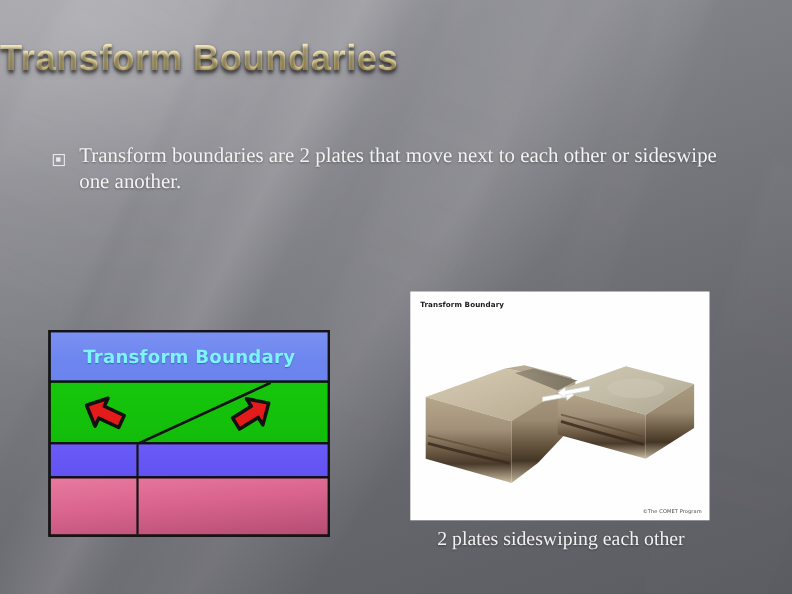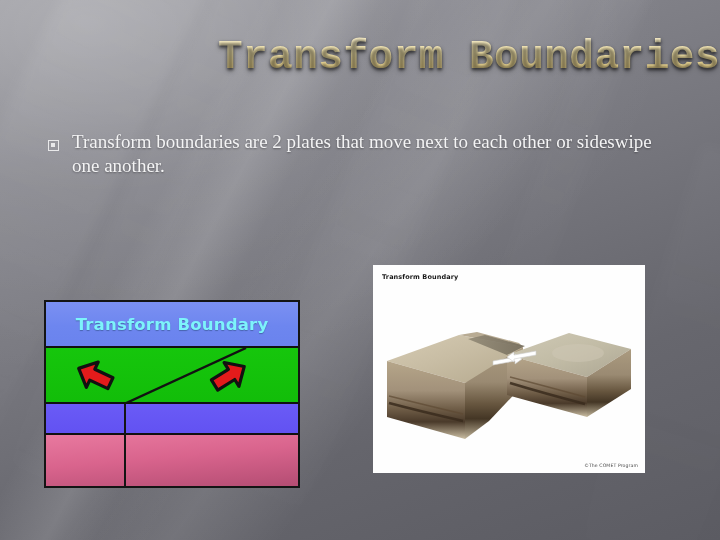--- a/index.html
+++ b/index.html
@@ -49,23 +49,23 @@
   .beam.b3 { left: 330px;  top: -160px; width: 90px;  height: 760px; transform: rotate(22deg); opacity: .30; }
   .beam.b4 { left: 520px;  top: -120px; width: 45px;  height: 680px; transform: rotate(20deg); opacity: .22; }
   .beam.b5 { left: 620px;  top: 150px;  width: 120px; height: 520px; transform: rotate(18deg); opacity: .16; }
 
   
   #title {
     position: absolute;
     left: 0;
     top: 34px;
     width: 720px;
-    text-align: right;
-    font-family: Liberation Mono, monospace;
-    font-size: 41px;
+    text-align: left;
+    font-family: Liberation Sans, sans-serif;
+    font-size: 33px;
     font-weight: 700;
     letter-spacing: 0.5px;
     color: #f3e3b0;
     background: linear-gradient(180deg, #fdf4d3 0%, #f6e7ae 40%, #e8d28c 72%, #c9ad5f 100%);
     -webkit-background-clip: text;
     background-clip: text;
     -webkit-text-fill-color: transparent;
     text-shadow: 0 2px 3px rgba(0,0,0,0.45);
     filter: drop-shadow(0 2px 2px rgba(0,0,0,0.40));
     white-space: nowrap;
@@ -316,14 +316,15 @@
         <path d="M120 96 L142 92 L142 89 L149 94 L142 99 L142 96 L120 100 Z" fill="#ffffff" stroke="#cfcfcf" stroke-width="0.6"></path>
       </g>
       <g>
         <path d="M163 86 L141 90 L141 87 L134 92 L141 97 L141 94 L163 90 Z" fill="#ffffff" stroke="#cfcfcf" stroke-width="0.6"></path>
       </g>
     </svg>
 
     <div id="photo-credit">©The COMET Program</div>
   </div>
 
+  <div id="caption">2 plates sideswiping each other</div>
 
 </div>
 
 </body></html>

